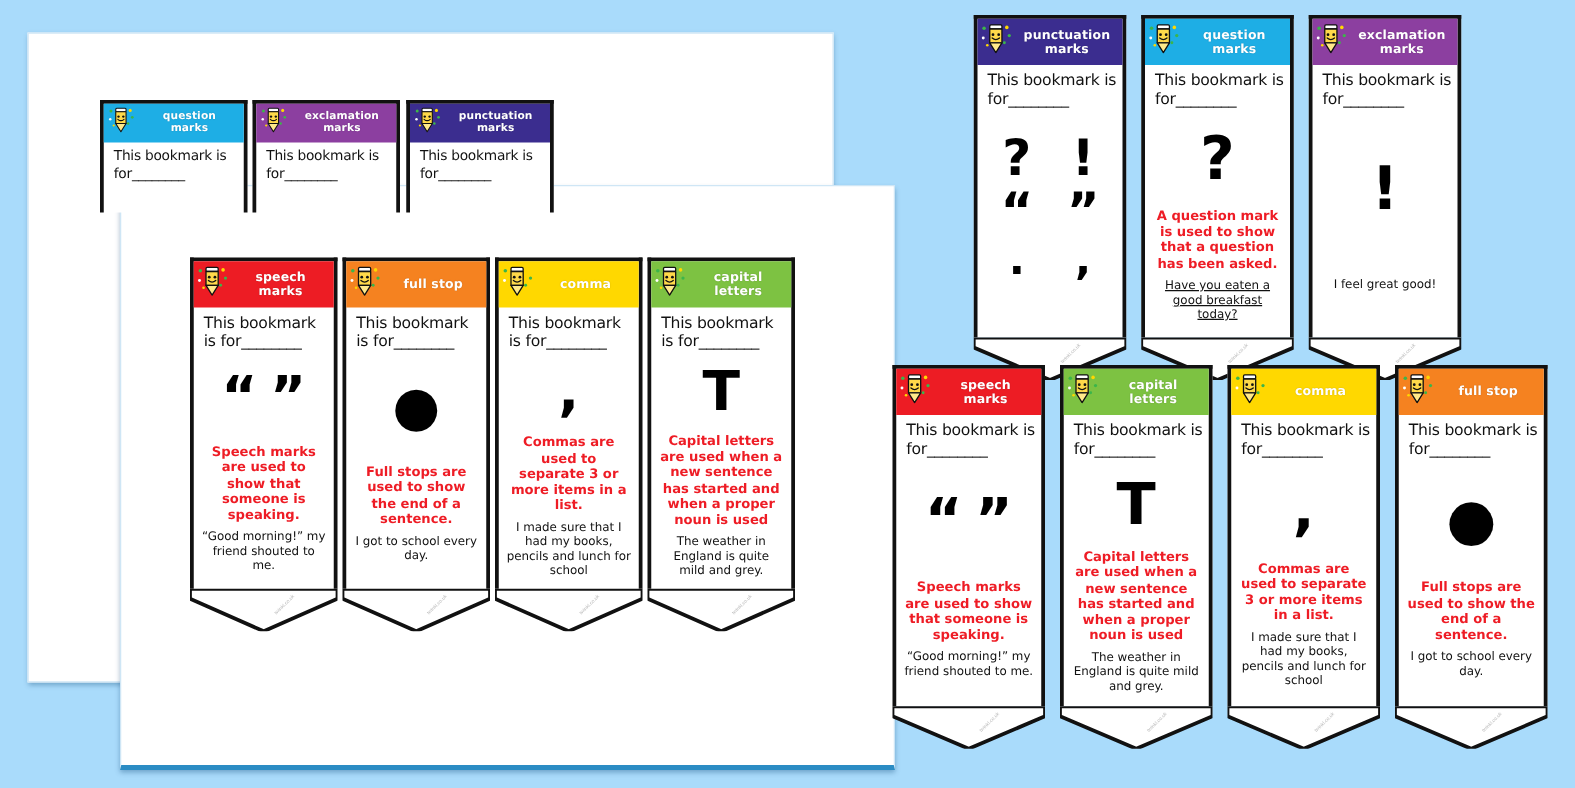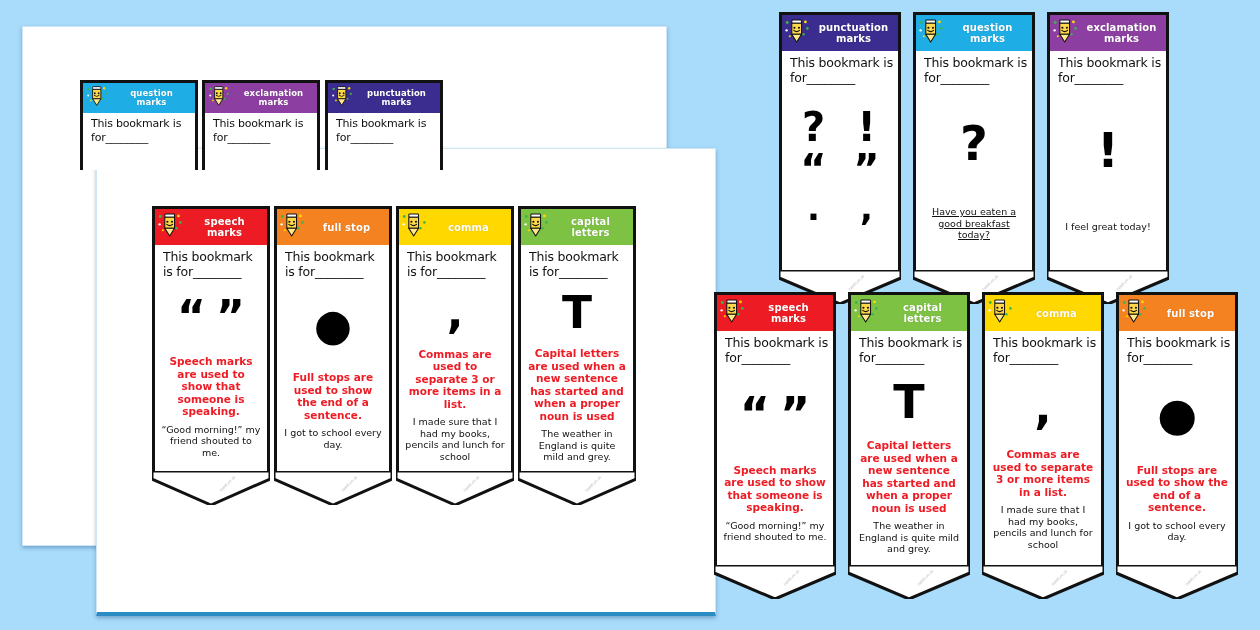--- a/index.html
+++ b/index.html
@@ -428,20 +428,21 @@
           </svg></span>
         <span class="cat">question<br>marks</span>
       </div>
       <div class="bm-body">
         <div class="prompt">This bookmark is for________</div>
         <div class="spacer"></div>
         <div class="glyph-area" style="min-height:60px;">
           <span style="font-size:48px;">?</span>
         </div>
         <div class="spacer"></div>
+        <div class="rule">A question mark is used to show that a question has been asked.</div>
         <div class="example" style="margin-top:6px;text-decoration:underline;">Have you eaten a good breakfast today?</div>
         <div class="spacer"></div>
       </div>
       <div class="tail">
         <svg viewBox="0 0 100 34" preserveAspectRatio="none">
           <polygon points="0,0 100,0 100,8 50,34 0,8" fill="#fff" stroke="#111" stroke-width="3" vector-effect="non-scaling-stroke"></polygon>
         </svg>
       </div>
       <span class="wm" style="left:55%;top:calc(100% + 10px);">twinkl.co.uk</span>
     </div>
@@ -465,21 +466,21 @@
           </svg></span>
         <span class="cat">exclamation<br>marks</span>
       </div>
       <div class="bm-body">
         <div class="prompt">This bookmark is for________</div>
         <div class="spacer"></div>
         <div class="glyph-area" style="min-height:60px;">
           <span style="font-size:48px;">!</span>
         </div>
         <div class="spacer"></div>
-        <div class="example" style="margin-top:6px;">I feel great today!</div>
+        <div class="example" style="margin-top:6px;">I feel great good!</div>
         <div class="spacer"></div>
       </div>
       <div class="tail">
         <svg viewBox="0 0 100 34" preserveAspectRatio="none">
           <polygon points="0,0 100,0 100,8 50,34 0,8" fill="#fff" stroke="#111" stroke-width="3" vector-effect="non-scaling-stroke"></polygon>
         </svg>
       </div>
       <span class="wm" style="left:55%;top:calc(100% + 10px);">twinkl.co.uk</span>
     </div>
     <div class="bm" style="left:714px;top:292px;width:122px;height:273px;z-index:10;">

